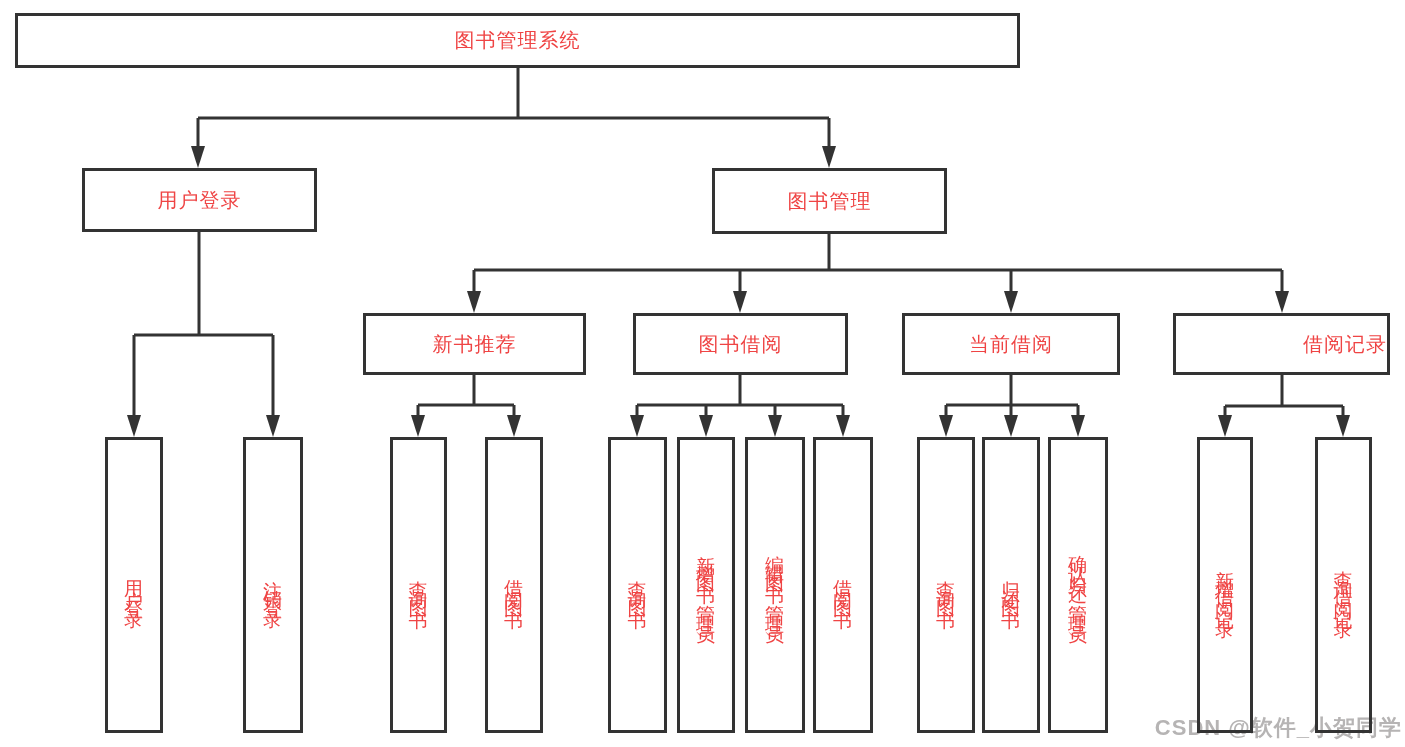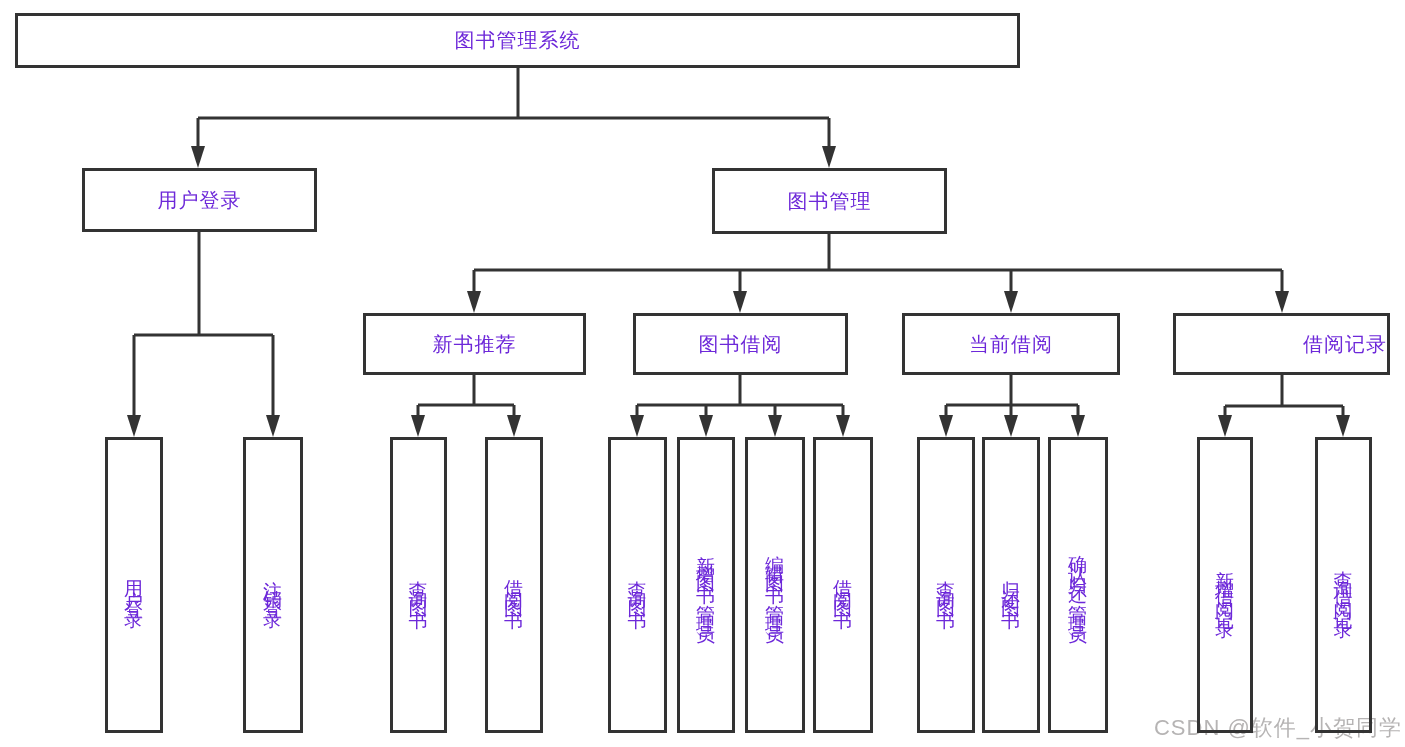--- a/index.html
+++ b/index.html
@@ -23,21 +23,21 @@
     pointer-events: none;
   }
   .box {
     position: absolute;
     box-sizing: border-box;
     border: 3px solid #333333;
     background: transparent;
     display: flex;
     align-items: center;
     justify-content: center;
-    color: #6d28d9;
+    color: #ef4444;
     z-index: 3;
   }
   .box.h {
     font-size: 20px;
     letter-spacing: 1px;
     white-space: nowrap;
   }
   .box.v {
     font-size: 19px;
   }
@@ -50,20 +50,21 @@
   }
   .watermark {
     position: absolute;
     right: 3px;
     top: 713px;
     font-size: 22px;
     color: #b6b4b4;
     letter-spacing: 1px;
     z-index: 1;
     white-space: nowrap;
+    font-weight: bold;
   }
 </style>
 </head>
 <body>
 
 <div id="canvas">
 
   <div class="watermark">CSDN @软件_小贺同学</div>
 
   <svg id="connectors" width="1405" height="747" viewBox="0 0 1405 747">

